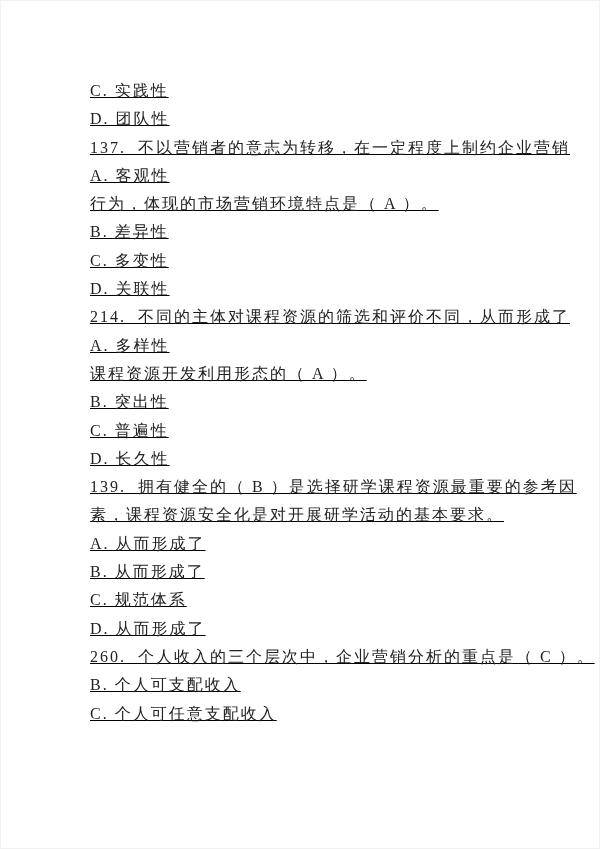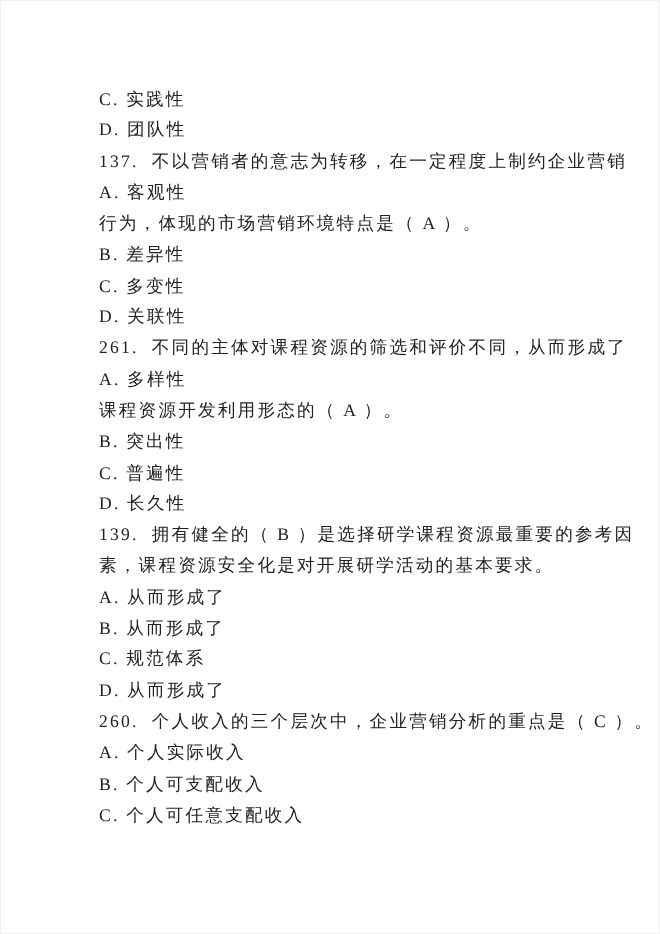--- a/index.html
+++ b/index.html
@@ -15,20 +15,21 @@
     box-sizing: border-box;
     border: 1px solid #f0f0f0;
     overflow: hidden;
     font-family: "Liberation Serif", "DejaVu Serif", serif;
   }
   .text-block {
     position: absolute;
     top: 76px;
     left: 89px;
     right: 0;
+    text-decoration: underline;
   }
   .line {
     height: 28.3px;
     line-height: 28.3px;
     font-size: 16px;
     color: #222222;
     letter-spacing: 2px;
     white-space: pre;
     font-weight: 500;
   }
@@ -39,30 +40,29 @@
 <div class="page">
   <div class="text-block">
     <div class="line">C. 实践性</div>
     <div class="line">D. 团队性</div>
     <div class="line">137.  不以营销者的意志为转移，在一定程度上制约企业营销</div>
     <div class="line">A. 客观性</div>
     <div class="line">行为，体现的市场营销环境特点是（ A ）。</div>
     <div class="line">B. 差异性</div>
     <div class="line">C. 多变性</div>
     <div class="line">D. 关联性</div>
-    <div class="line">261.  不同的主体对课程资源的筛选和评价不同，从而形成了</div>
+    <div class="line">214.  不同的主体对课程资源的筛选和评价不同，从而形成了</div>
     <div class="line">A. 多样性</div>
     <div class="line">课程资源开发利用形态的（ A ）。</div>
     <div class="line">B. 突出性</div>
     <div class="line">C. 普遍性</div>
     <div class="line">D. 长久性</div>
     <div class="line">139.  拥有健全的（ B ）是选择研学课程资源最重要的参考因</div>
     <div class="line">素，课程资源安全化是对开展研学活动的基本要求。</div>
     <div class="line">A. 从而形成了</div>
     <div class="line">B. 从而形成了</div>
     <div class="line">C. 规范体系</div>
     <div class="line">D. 从而形成了</div>
     <div class="line">260.  个人收入的三个层次中，企业营销分析的重点是（ C ）。</div>
-    <div class="line">A. 个人实际收入</div>
     <div class="line">B. 个人可支配收入</div>
     <div class="line">C. 个人可任意支配收入</div>
   </div>
 </div>
 
 </body></html>

